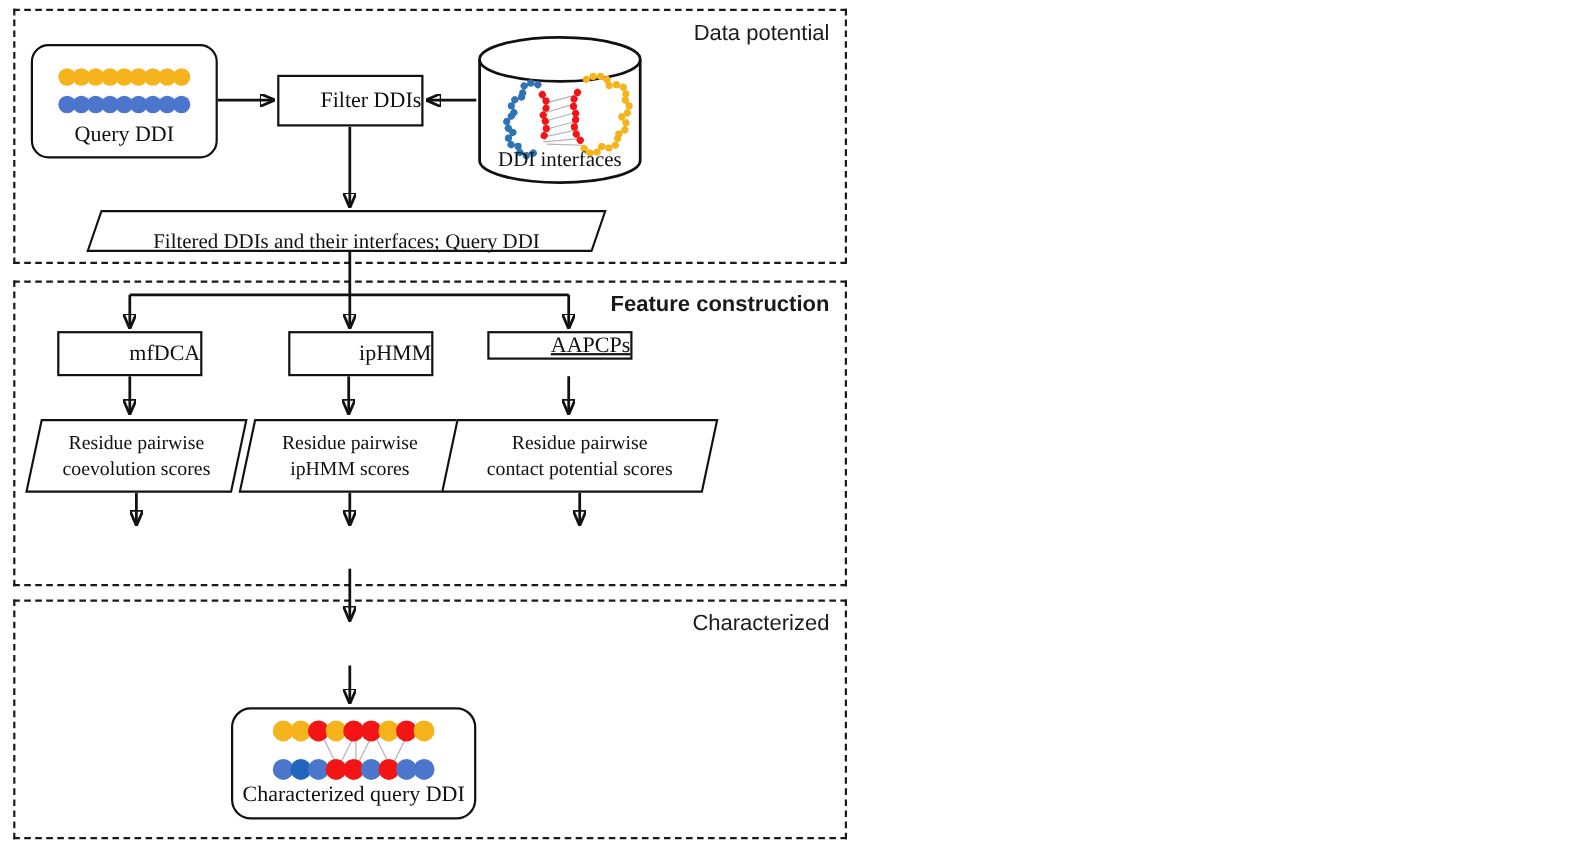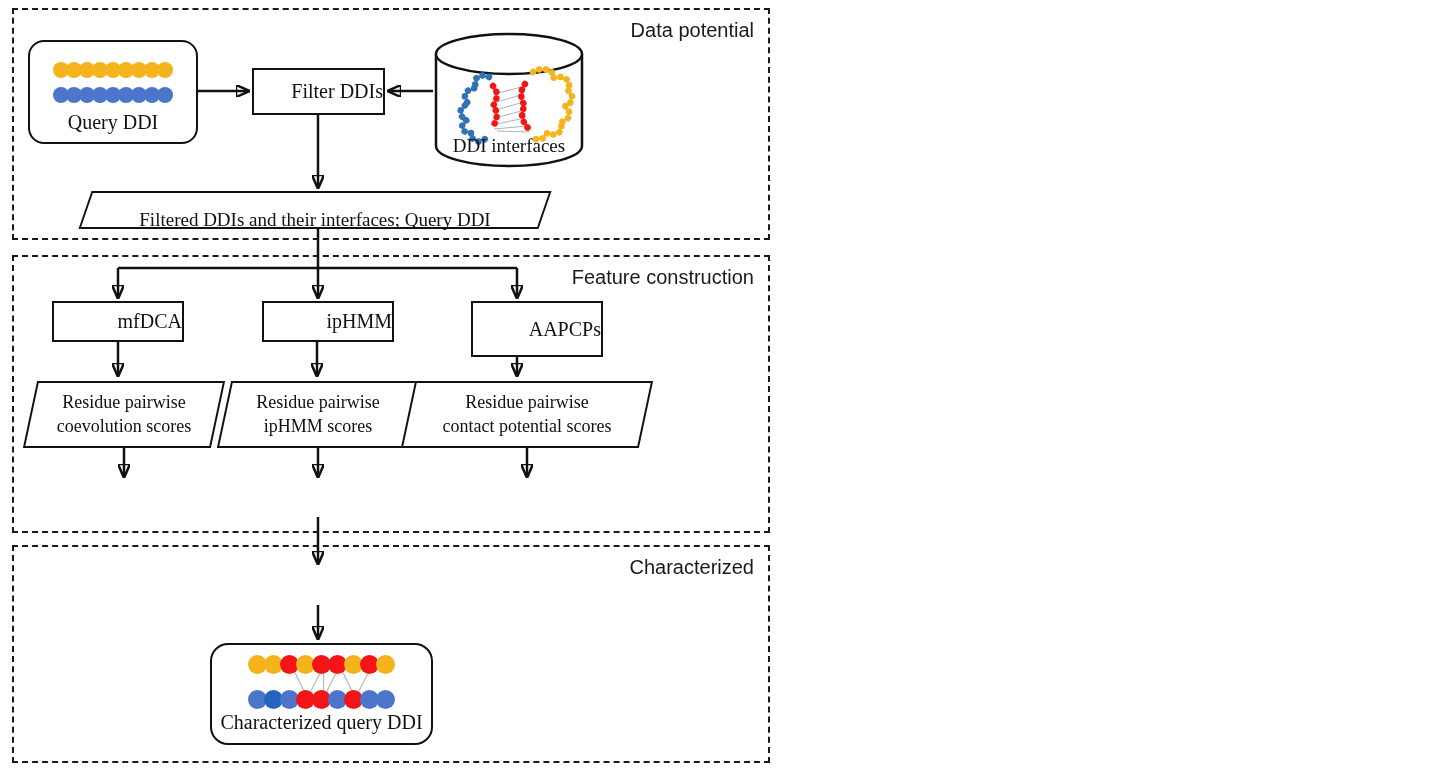--- a/index.html
+++ b/index.html
@@ -13,21 +13,21 @@
     color: #111;
     overflow: hidden;
   }
   
   .sec {
     position: absolute;
     border: 2px dashed #1a1a1a;
     background: transparent;
   }
   #sec1 { left: 12px; top: 8px;   width: 758px; height: 232px; }
-  #sec2 { left: 12px; top: 255px; width: 758px; height: 278px; }
+  #sec2 { left: 12px; top: 255px; width: 758px; height: 278px; font-weight: bold; }
   #sec3 { left: 12px; top: 545px; width: 758px; height: 218px; }
   .sec-label {
     position: absolute;
     top: 9px; right: 14px;
     font-family: "Liberation Sans", sans-serif;
     font-size: 20px;
     color: #1a1a1a;
     white-space: nowrap;
   }
   
@@ -43,21 +43,21 @@
     border: 2px solid #111;
     background: #fff;
     display: flex; align-items: center; justify-content: flex-end;
     font-size: 20px;
     text-align: center;
   }
   #query        { left: 28px;  top: 40px;  width: 170px; height: 104px; border-radius: 16px; border-width: 2.5px; }
   #filter       { left: 252px; top: 68px;  width: 133px; height: 47px; }
   #mfdca        { left: 52px;  top: 301px; width: 132px; height: 41px; }
   #iphmm        { left: 262px; top: 301px; width: 132px; height: 41px; }
-  #aapcps       { left: 471px; top: 301px; width: 132px; height: 56px; }
+  #aapcps       { left: 443px; top: 301px; width: 132px; height: 26px; text-decoration: underline; }
   #classifier   { left: 96px;  top: 567px; width: 457px; height: 38px; font-size: 19px; }
   #characterized{ left: 210px; top: 643px; width: 223px; height: 102px; border-radius: 18px; border-width: 2.5px; }
   
   .para { position: absolute; }
   .para .shape {
     position: absolute; inset: 0;
     border: 2px solid #111; background: #fff;
     transform-origin: center;
   }
   .skew19 .shape { transform: skewX(-19deg); }

